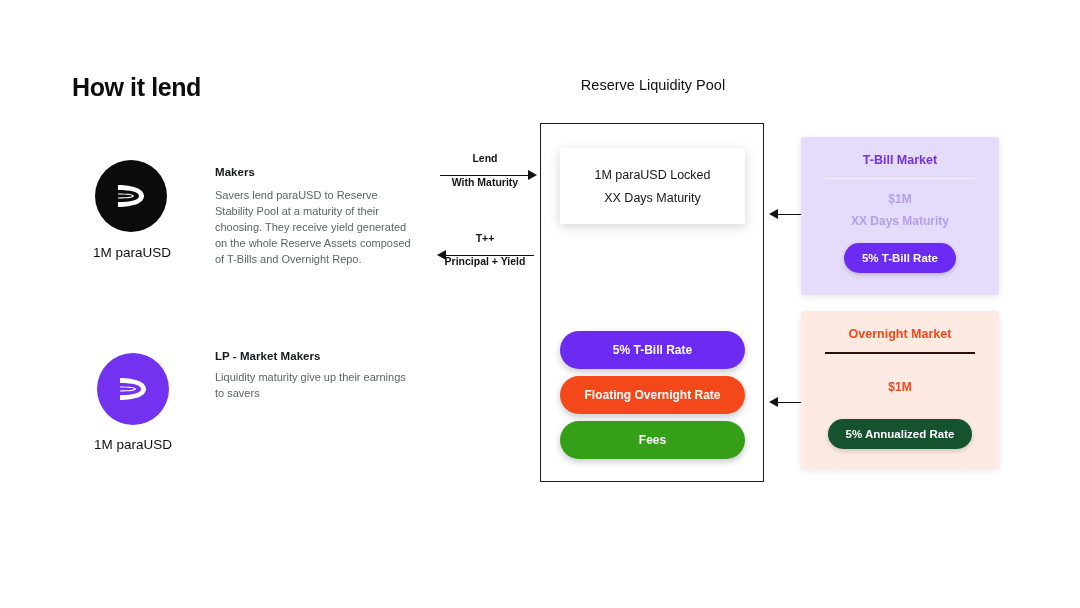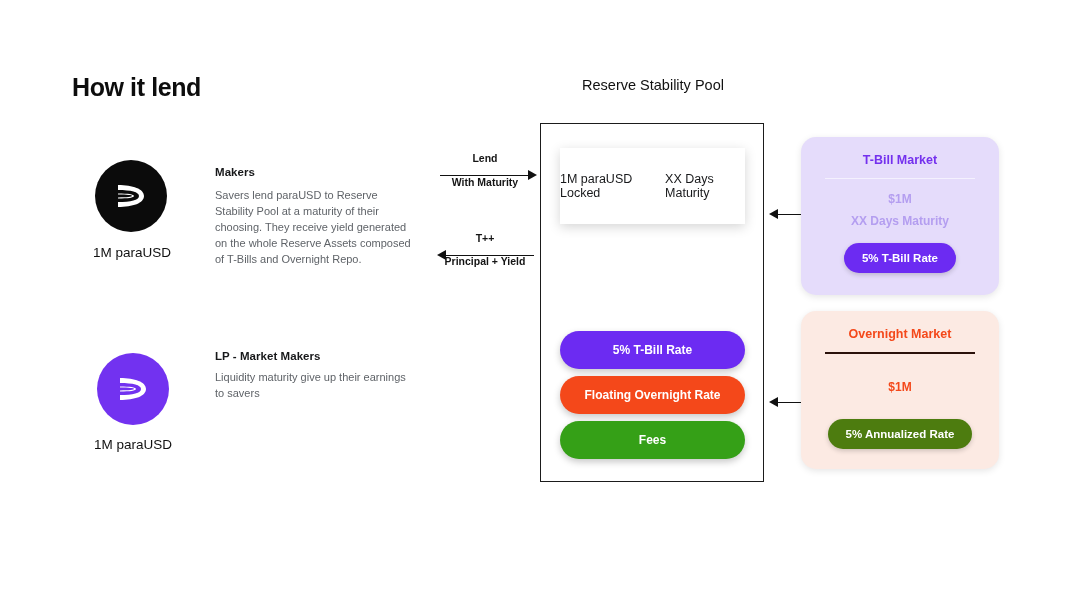--- a/index.html
+++ b/index.html
@@ -98,21 +98,21 @@
     box-sizing: border-box;
   }
   #locked-card {
     left: 560px;
     top: 148px;
     width: 185px;
     height: 76px;
     background: #ffffff;
     box-shadow: 0 3px 11px rgba(0,0,0,0.17);
     display: flex;
-    flex-direction: row;
+    flex-direction: column;
     align-items: center;
     justify-content: center;
     gap: 9px;
   }
   #locked-card div {
     font-size: 12.5px;
     color: #17181a;
   }
   .pill {
     width: 185px;
@@ -127,21 +127,21 @@
     box-shadow: 0 3px 7px rgba(0,0,0,0.22);
     box-sizing: border-box;
   }
   .pill.purple { background: #6c2bf2; }
   .pill.orange { background: #f4481a; }
   .pill.green  { background: #35a017; }
 
   
   .market-panel {
     width: 198px;
-    border-radius: 15px;
+    border-radius: 3px;
     box-shadow: 0 2px 7px rgba(0,0,0,0.10);
     box-sizing: border-box;
   }
   #tbill-panel {
     left: 801px;
     top: 137px;
     height: 158px;
     background: #e5dcfb;
   }
   #overnight-panel {
@@ -178,21 +178,21 @@
     display: inline-flex;
     align-items: center;
     justify-content: center;
     color: #ffffff;
     font-size: 11.5px;
     font-weight: bold;
     padding: 0 18px;
     box-shadow: 0 2px 5px rgba(0,0,0,0.18);
   }
   .market-pill.tbill { background: #6c2bf2; }
-  .market-pill.overnight { background: #4d7c0f; }
+  .market-pill.overnight { background: #14532d; }
   .pill-wrap { text-align: center; }
 
   
   .side-arrow {
     display: flex;
     align-items: center;
   }
   .side-arrow .line {
     height: 0;
     border-top: 1.6px solid #111;
@@ -241,21 +241,21 @@
 </div>
 <div class="abs flow-label" style="left:435px; top:176px;">With Maturity</div>
 
 <div class="abs flow-label" style="left:435px; top:232px;">T++</div>
 <div class="abs" style="left:437px; top:250px; display:flex; align-items:center;">
   <div class="arrow-head left"></div>
   <div class="flow-line"></div>
 </div>
 <div class="abs flow-label" style="left:435px; top:255px;text-align:center;">Principal + Yield</div>
 
-<div class="abs" id="pool-title">Reserve Stability Pool</div>
+<div class="abs" id="pool-title">Reserve Liquidity Pool</div>
 
 <div class="abs" id="pool-box"></div>
 
 <div class="abs" id="locked-card">
   <div>1M paraUSD Locked</div>
   <div>XX Days Maturity</div>
 </div>
 
 <div class="abs pill purple" style="left:560px; top:331px;">
   <span>5% T-Bill Rate</span>

